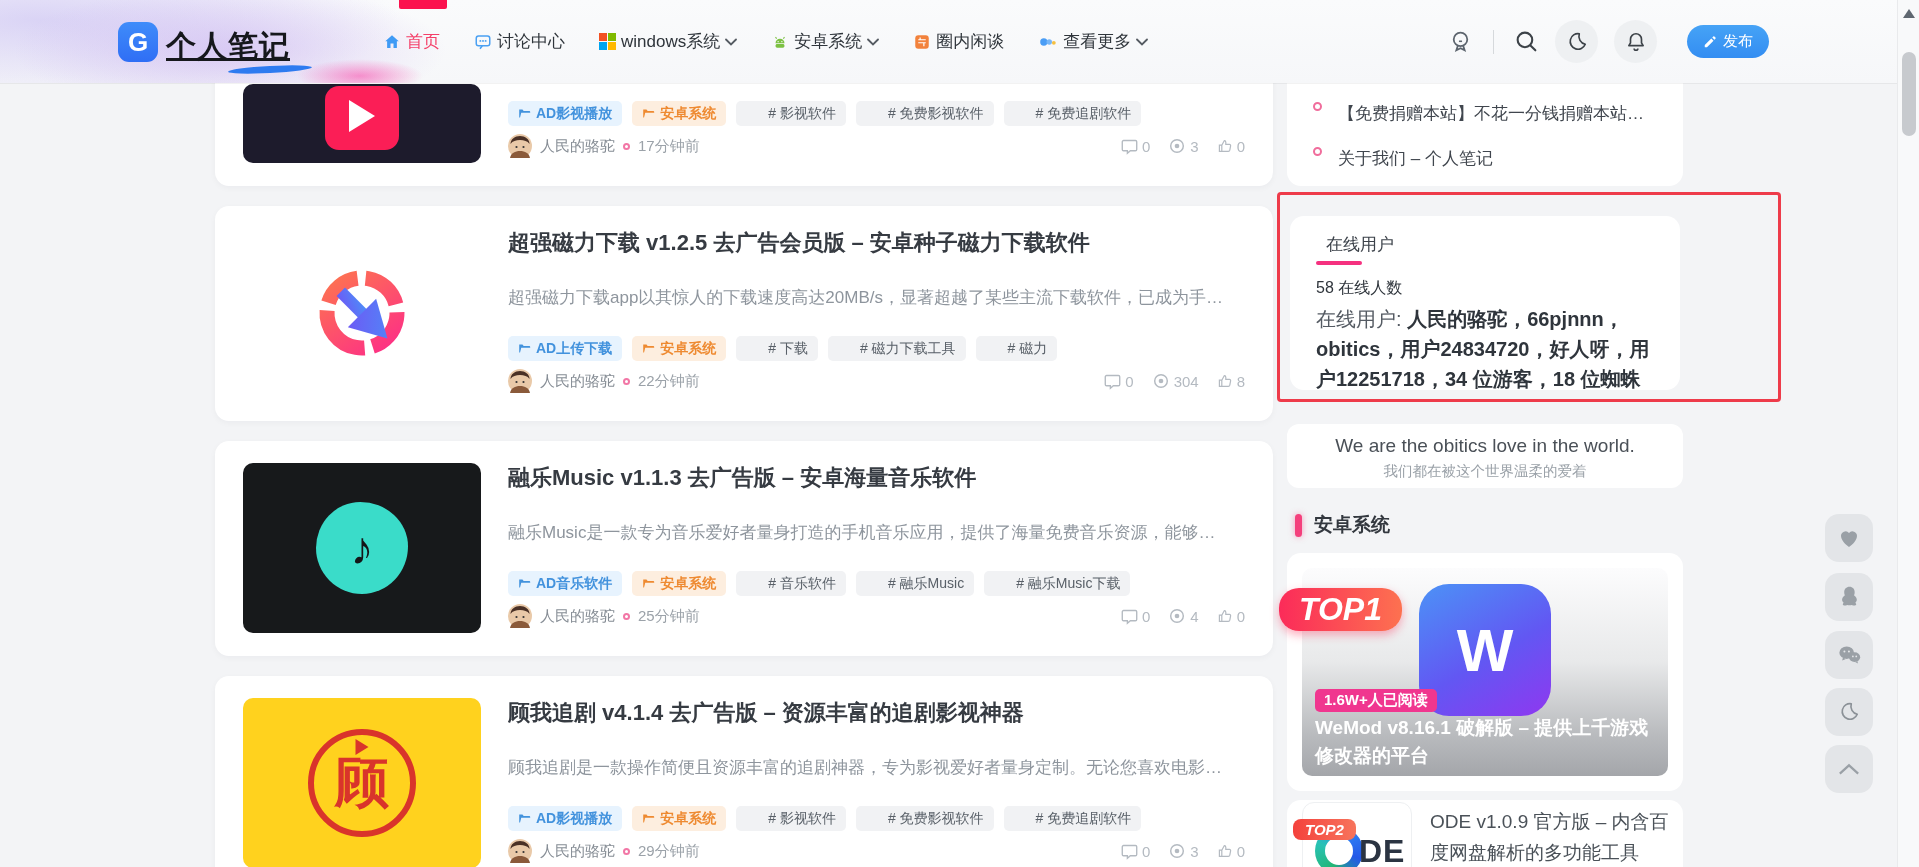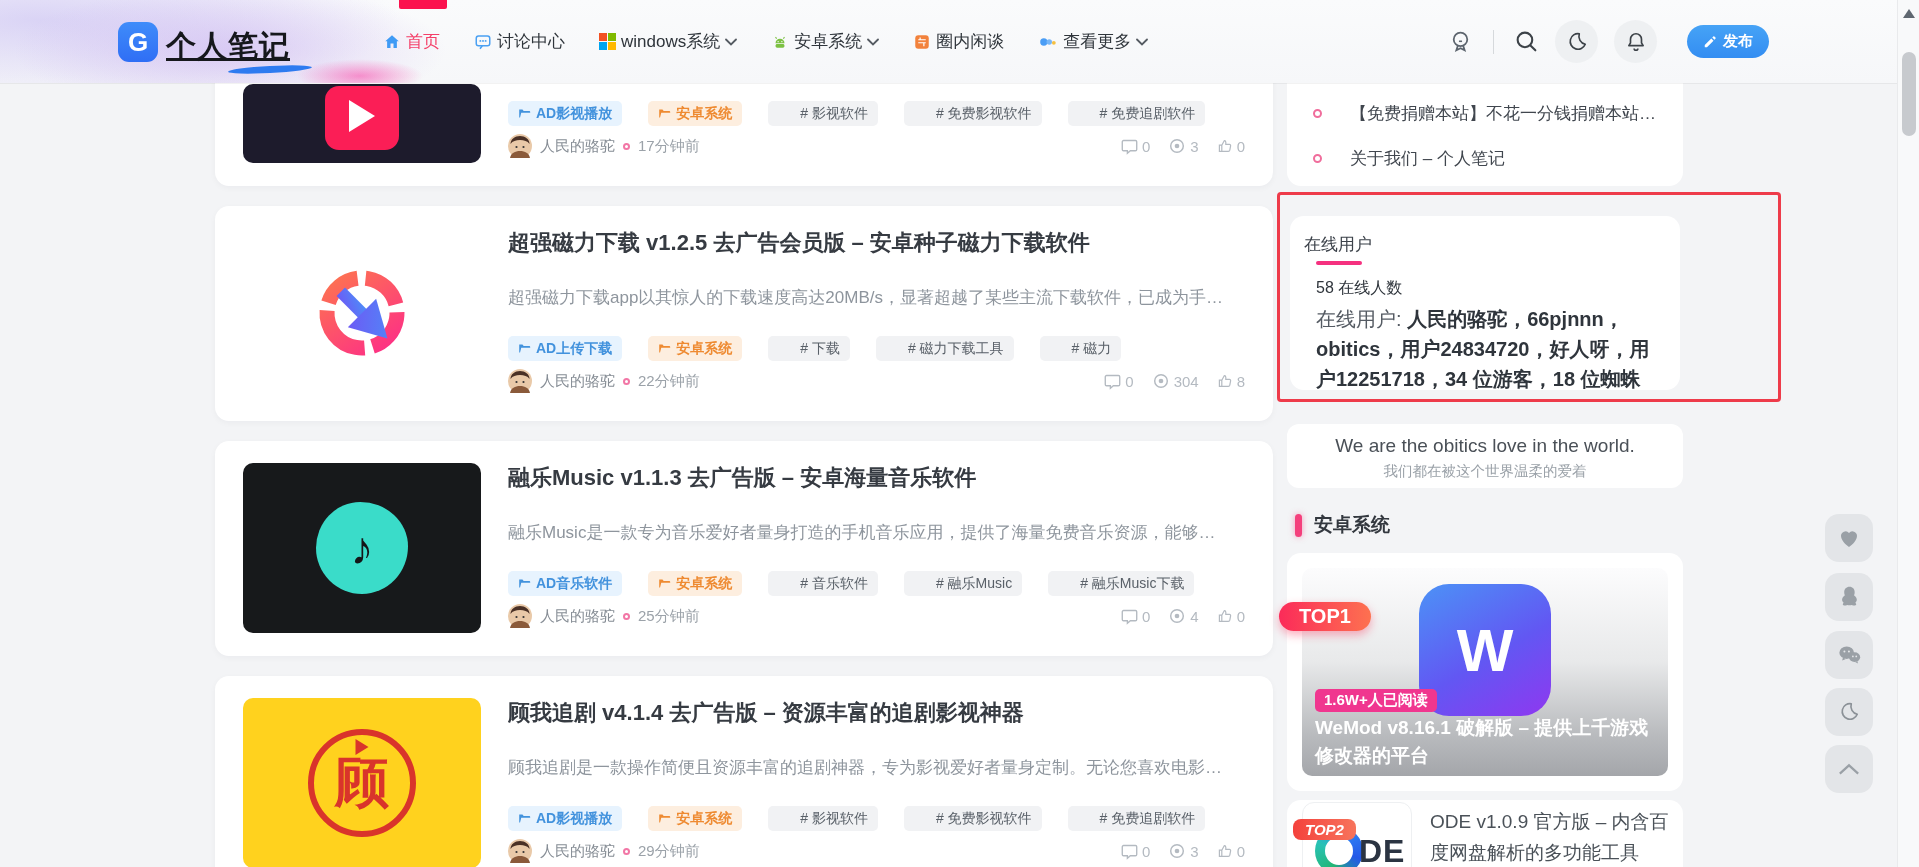--- a/index.html
+++ b/index.html
@@ -23,29 +23,29 @@
   .logo-swoosh { position:absolute; left:228px; top:66px; width:84px; height:7px; border-radius:50%;
     background:#2e7bf0; transform:rotate(-3deg); }
   .nav { position:absolute; left:383px; top:0; height:83px; display:flex; align-items:center; gap:34px; }
   .nav-item { display:flex; align-items:center; gap:5px; font-size:17px; color:#2f353b; font-weight:500; cursor:pointer; white-space:nowrap; }
   .nav-item.active { color:#f43f68; }
   .hdr-actions { position:absolute; left:1448px; top:0; height:83px; display:flex; align-items:center; }
   .hdr-ic { display:flex; align-items:center; justify-content:center; cursor:pointer; }
   .hdr-divider { width:1px; height:24px; background:#d6d9dc; margin:0 20px; }
   .circle-btn { width:43px; height:43px; border-radius:50%; background:#eef0f2; display:flex; align-items:center; justify-content:center; margin-left:16px; cursor:pointer; }
   .publish-btn { margin-left:30px; height:33px; padding:0 16px; border-radius:17px; border:none;
-    background:linear-gradient(180deg,#46a3f6,#338df2); color:#fff; font-size:15px; font-weight:700;
+    background:linear-gradient(180deg,#46a3f6,#338df2); color:#fff; font-size:15px; font-weight:400;
     display:flex; align-items:center; gap:6px; cursor:pointer; font-family:inherit;text-align:right; }
 
   
   .card { position:absolute; left:215px; width:1058px; height:215px; background:#fff; border-radius:14px; box-shadow:0 2px 6px rgba(30,35,40,.04); }
   .thumb { position:absolute; left:28px; top:22px; width:238px; height:170px; border-radius:10px; overflow:hidden; }
   .card-title { position:absolute; left:293px; top:22px; width:740px; font-size:22px; font-weight:700; color:#363b42; cursor:pointer; white-space:nowrap; overflow:hidden; }
   .card-excerpt { position:absolute; left:293px; top:80px; width:740px; font-size:17px; color:#8e959d; }
-  .tag-row { position:absolute; left:293px; top:130px; display:flex; gap:26px; }
+  .tag-row { position:absolute; left:293px; top:130px; display:flex; gap:10px; }
   .tag { display:flex; align-items:center; gap:5px; height:25px; padding:0 10px; border-radius:5px; font-size:14px; cursor:pointer; white-space:nowrap; }
   .tag.blue { background:#e7f3fe; color:#4292dd; font-weight:700; }
   .tag.orange { background:#fdeedf; color:#ee8a31; font-weight:700; }
   .tag.hash { background:#f1f2f4; color:#596068;padding-left:32px; }
   .meta-row { position:absolute; left:293px; top:162px; height:26px; display:flex; align-items:center; gap:8px; }
   .meta-name { font-size:15px; color:#868d95; cursor:pointer; }
   .meta-dot { width:7px; height:7px; border:2px solid #f277a6; border-radius:50%; }
   .meta-time { font-size:15px; color:#9ba2a9; }
   .stats { position:absolute; right:28px; top:162px; height:26px; display:flex; align-items:center; gap:18px; color:#b4bac1; font-size:15px; }
   .stat { display:flex; align-items:center; gap:4px; }
@@ -55,25 +55,25 @@
   .thumb1-play { position:absolute; left:24px; top:14px; width:0; height:0; border-left:26px solid #fff; border-top:16px solid transparent; border-bottom:16px solid transparent; }
   .thumb2 { background:#fff; display:flex; align-items:center; justify-content:center; }
   .thumb3 { background:#17191b; display:flex; align-items:center; justify-content:center; }
   .teal-blob { width:92px; height:92px; border-radius:48% 52% 50% 50%/50% 48% 52% 50%; background:#3adcc9; display:flex; align-items:center; justify-content:center; font-size:46px; font-weight:700; color:#141618; }
   .thumb4 { background:#ffd21e; display:flex; align-items:center; justify-content:center; }
   .gu-circle { position:relative; width:108px; height:108px; border:6px solid #d9342b; border-radius:50%; display:flex; align-items:center; justify-content:center; font-size:54px; font-weight:900; color:#d9342b; font-family:"Liberation Serif", serif; }
   .gu-play { position:absolute; left:50%; top:4px; transform:translateX(-50%); width:0; height:0; border-left:13px solid #d9342b; border-top:8px solid transparent; border-bottom:8px solid transparent; }
 
   
   .side-links { position:absolute; left:1287px; top:40px; width:396px; height:146px; background:#fff; border-radius:14px; }
-  .side-link { position:absolute; left:26px; display:flex; align-items:center; gap:28px; font-size:17px; color:#40464e; cursor:pointer; width:350px; white-space:nowrap; overflow:hidden; }
+  .side-link { position:absolute; left:26px; display:flex; gap:16px; font-size:17px; color:#40464e; cursor:pointer; width:350px; white-space:nowrap; overflow:hidden; }
   .bullet { flex:0 0 auto; width:9px; height:9px; border:2.5px solid #f06d9c; border-radius:50%; }
 
   .side-online { position:absolute; left:1290px; top:216px; width:390px; height:174px; background:#fff; border-radius:14px; }
-  .online-title { position:absolute; left:14px; top:17px; font-size:17px; color:#3c424a;text-align:center; }
+  .online-title { position:absolute; left:36px; top:17px; font-size:17px; color:#3c424a;text-align:center; }
   .online-underline { position:absolute; left:26px; top:45px; width:46px; height:4px; background:#f5317f; border-radius:2px; }
   .online-count { position:absolute; left:26px; top:62px; font-size:16px; font-weight:400; color:#2f353c; }
   .online-users { position:absolute; left:26px; top:88px; width:338px; font-size:20px; line-height:30px; color:#555b63; }
   .online-users b { color:#2f353c; }
 
   .annotation-box { position:absolute; left:1277px; top:192px; width:504px; height:210px; border:3px solid #ee3b4a; border-radius:4px; z-index:40; pointer-events:none; }
 
   .side-quote { position:absolute; left:1287px; top:424px; width:396px; height:64px; background:#fff; border-radius:12px; text-align:center; }
   .quote-en { position:absolute; left:0; top:11px; width:100%; font-size:19px; color:#4a5057; }
   .quote-zh { position:absolute; left:0; top:38px; width:100%; font-size:14.5px; color:#9aa1a8; }
@@ -83,22 +83,22 @@
   .hot-title { font-size:19px; font-weight:700; color:#33383f; }
 
   .top1-card { position:absolute; left:1287px; top:553px; width:396px; height:238px; background:#fff; border-radius:14px; cursor:pointer; }
   .top1-img { position:absolute; left:15px; top:15px; width:366px; height:208px; border-radius:10px; overflow:hidden;
     background:linear-gradient(180deg,#fcfcfd 0%,#e8e9ea 45%,#b9bbbe 80%,#a4a6aa 100%); }
   .wemod-icon { position:absolute; left:117px; top:16px; width:132px; height:132px; border-radius:30px;
     background:linear-gradient(150deg,#4e8df6 5%,#6257f3 55%,#8a3bf0 95%);
     display:flex; align-items:center; justify-content:center; color:#fff; font-size:60px; font-weight:800; }
   .read-badge { position:absolute; left:13px; bottom:64px; background:#f0368f; color:#fff; font-size:15px; font-weight:700; padding:2px 9px; border-radius:5px; }
   .top1-title { position:absolute; left:13px; bottom:6px; width:344px; font-size:19px; font-weight:700; color:#fff; line-height:28px; }
-  .top-badge1 { position:absolute; left:-8px; top:49px; padding:3px 20px; border-radius:20px; color:#fff;
-    font-size:20px; font-weight:800; background:linear-gradient(90deg,#fb2b59,#fd7150);
+  .top-badge1 { position:absolute; left:-8px; top:35px; padding:3px 20px; border-radius:20px; color:#fff;
+    font-size:32px; font-weight:800; font-style:italic; background:linear-gradient(90deg,#fb2b59,#fd7150);
     box-shadow:0 4px 10px rgba(250,50,90,.4); z-index:5; }
 
   .top2-card { position:absolute; left:1287px; top:800px; width:396px; height:110px; background:#fff; border-radius:14px; cursor:pointer; }
   .top2-thumb { position:absolute; left:15px; top:2px; width:110px; height:110px; background:#fff; border:1px solid #eef0f2; border-radius:12px; }
   .ode-ring { position:absolute; left:12px; top:24px; width:48px; height:48px; border-radius:50%;
     background:conic-gradient(from 200deg,#22b573,#29c2b4,#2f86f6,#2458e8,#22b573); }
   .ode-ring::after { content:""; position:absolute; inset:10px; background:#fff; border-radius:50%; }
   .ode-de { position:absolute; left:56px; top:30px; font-size:32px; font-weight:800; color:#2b3442; letter-spacing:1px; }
   .top-badge2 { position:absolute; left:-10px; top:16px; padding:2px 12px; border-radius:8px; color:#fff;
     font-size:15px; font-weight:800; font-style:italic; background:linear-gradient(90deg,#f4413c,#f7745c); z-index:5; }

